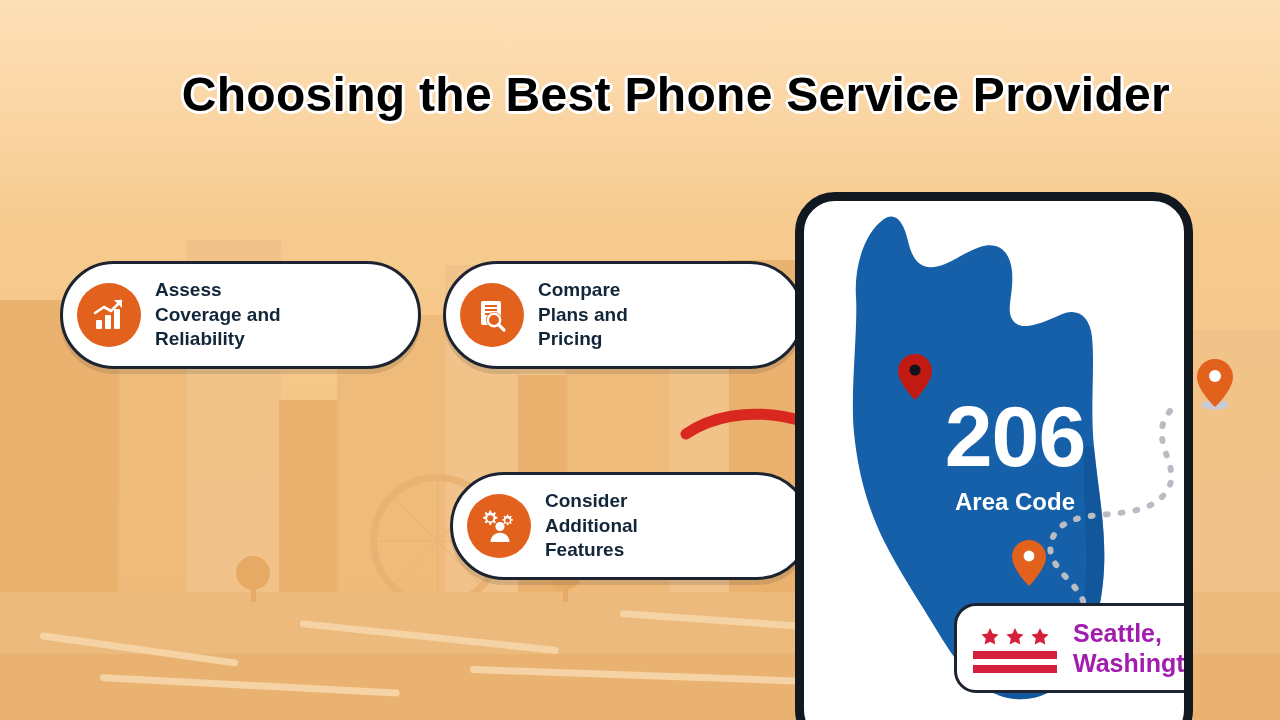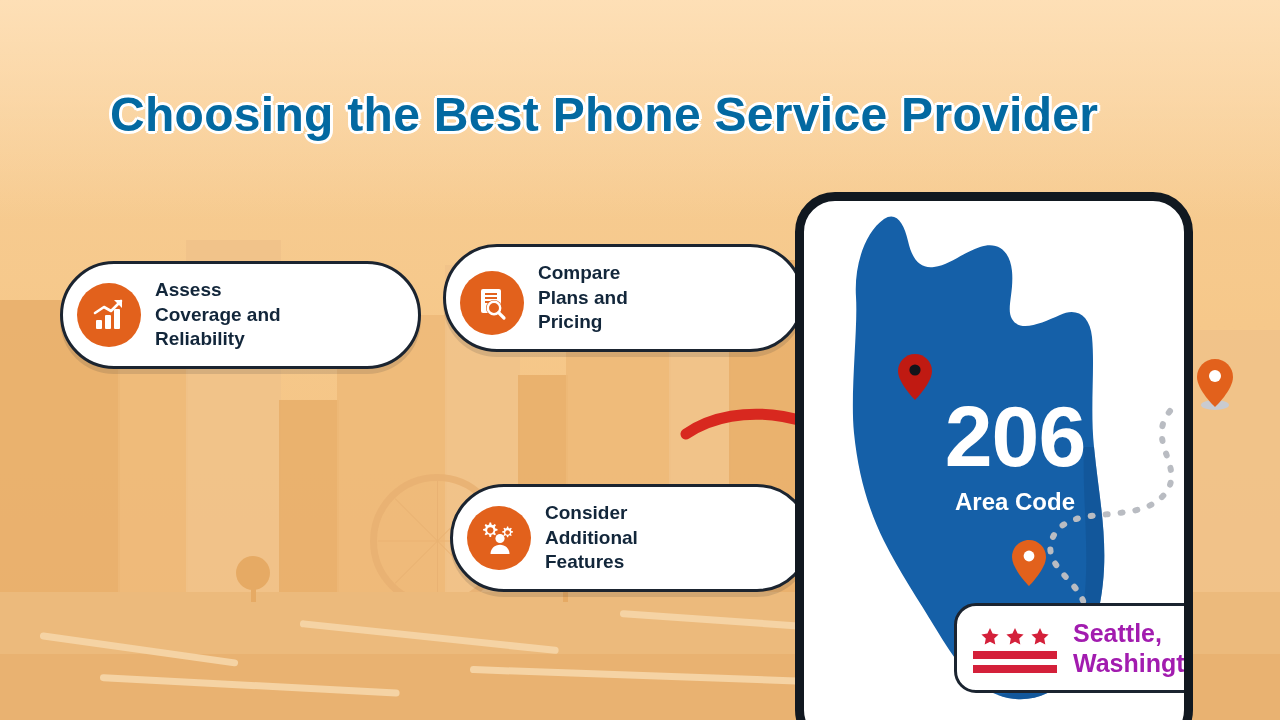--- a/index.html
+++ b/index.html
@@ -84,29 +84,29 @@
   }
   .tree .trunk {
     width: 5px; height: 16px;
     background: #e6aa64;
     margin: -4px auto 0;
   }
 
   
   .title {
     position: absolute;
-    top: 46px;
+    top: 26px;
     left: 50%;
     transform: translateX(-50%);
     width: 1060px;
-    text-align: left;
+    text-align: right;
     font-size: 48px;
     line-height: 1.55;
     font-weight: 800;
-    color: #0369a1;
+    color: #000000;
     letter-spacing: .3px;
     text-shadow:
       -2px -2px 0 #ffffff, 2px -2px 0 #ffffff,
       -2px  2px 0 #ffffff, 2px  2px 0 #ffffff,
       0 3px 0 #ffffff, 3px 0 0 #ffffff, -3px 0 0 #ffffff, 0 -3px 0 #ffffff;
   }
 
   
   .pill {
     position: absolute;
@@ -131,23 +131,23 @@
   }
   .pill .pill-text {
     font-size: 19px;
     font-weight: 800;
     color: #12263a;
     line-height: 1.3;
     white-space: pre-line;
   }
 
   #pill-coverage { left: 60px;  top: 261px; width: 315px; }
-  #pill-plans    { left: 443px; top: 244px; width: 315px; align-items: flex-end; }
+  #pill-plans    { left: 443px; top: 261px; width: 315px; }
   #pill-ratings  { left: 70px;  top: 467px; width: 320px; }
-  #pill-features { left: 450px; top: 484px; width: 315px; }
+  #pill-features { left: 450px; top: 472px; width: 315px; }
 
   
   #arrow {
     position: absolute;
     left: 680px;
     top: 390px;
     width: 230px;
     height: 110px;
     pointer-events: none;
   }

